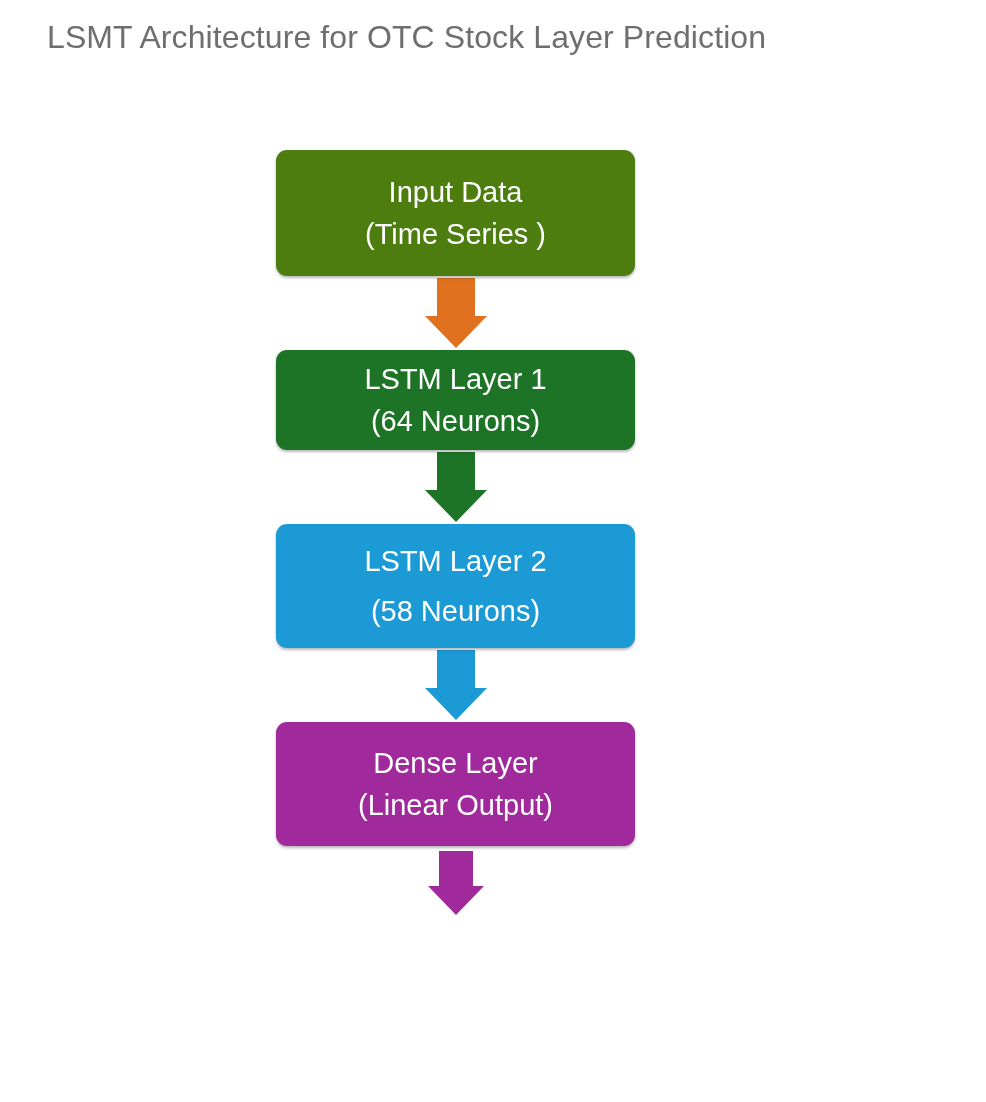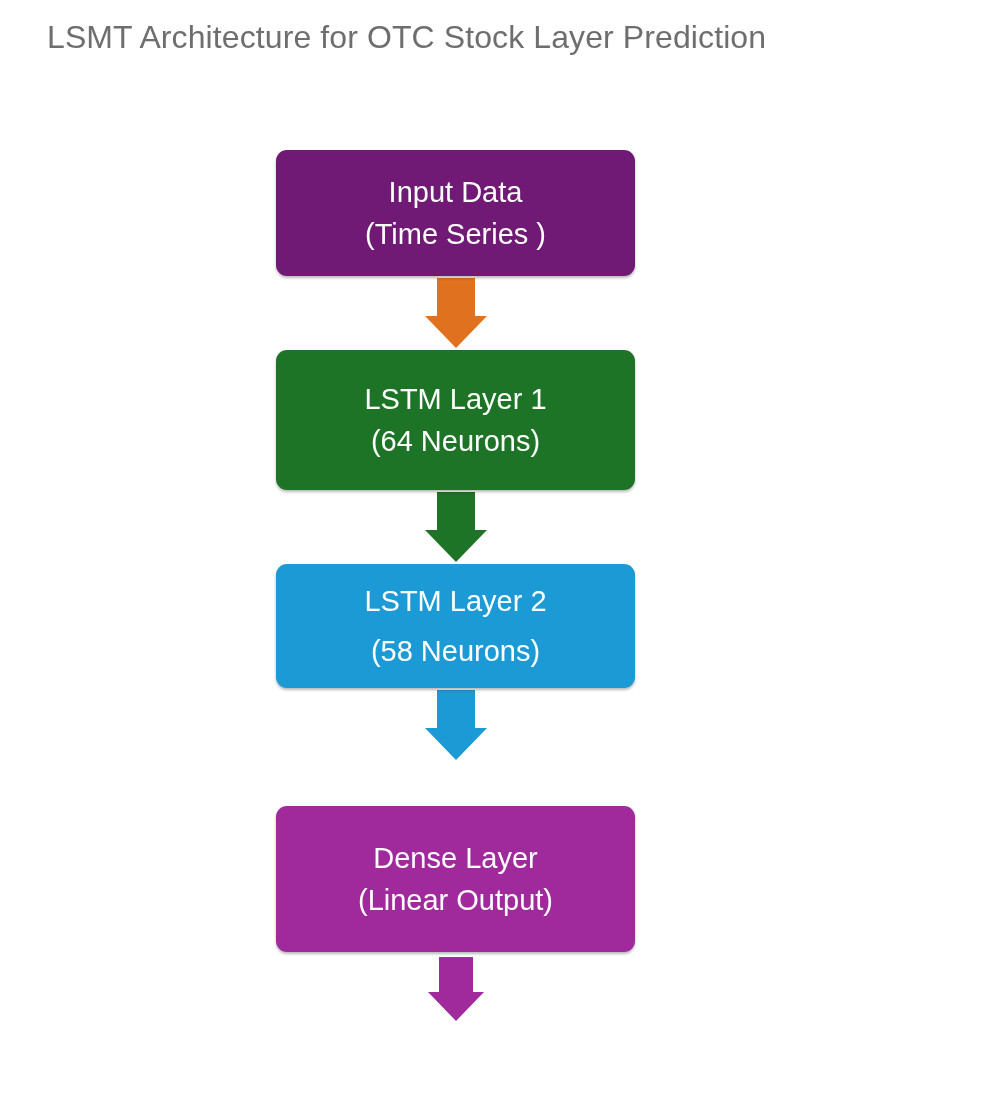--- a/index.html
+++ b/index.html
@@ -65,23 +65,23 @@
     color: #ffffff;
     white-space: nowrap;
   }
   .node-line.wrap {
     white-space: normal;
     max-width: 290px;
   }
 
   
   .flow-node[data-idx="0"] { height: 126px; }
-  .flow-node[data-idx="1"] { height: 140px; }
+  .flow-node[data-idx="1"] { height: 100px; }
   .flow-node[data-idx="2"] { height: 124px; gap: 8px; }
-  .flow-node[data-idx="3"] { height: 146px; margin-top: 44px; }
+  .flow-node[data-idx="3"] { height: 124px; }
   .flow-node[data-idx="4"] { height: 124px; }
 
   .flow-arrow {
     display: block;
     margin: 0 auto;
   }
 
   .arrow-gap { width: 359px; display: flex; align-items: center; justify-content: center; }
   .arrow-gap[data-idx="0"] { height: 74px; }
   .arrow-gap[data-idx="1"] { height: 74px; }
@@ -90,21 +90,21 @@
 </style>
 </head>
 <body>
 
 <div id="diagram-page" style="background: rgb(255, 255, 255);">
 
   <div id="page-title" style="color: rgb(110, 110, 110);">LSMT Architecture for OTC Stock Layer Prediction</div>
 
   <div id="flow-column">
 
-    <div class="flow-node" data-idx="0" style="background-color: #701a75; border-radius: 11px;">
+    <div class="flow-node" data-idx="0" style="background-color: #4d7c0f; border-radius: 11px;">
       <span class="node-line">Input Data</span>
       <span class="node-line">(Time Series )</span>
     </div>
 
     <div class="arrow-gap" data-idx="0">
       <svg class="flow-arrow" width="62" height="70" viewBox="0 0 62 70">
         <polygon points="12,0 50,0 50,38 62,38 31,70 0,38 12,38" fill="#e0711e"></polygon>
       </svg>
     </div>
 

